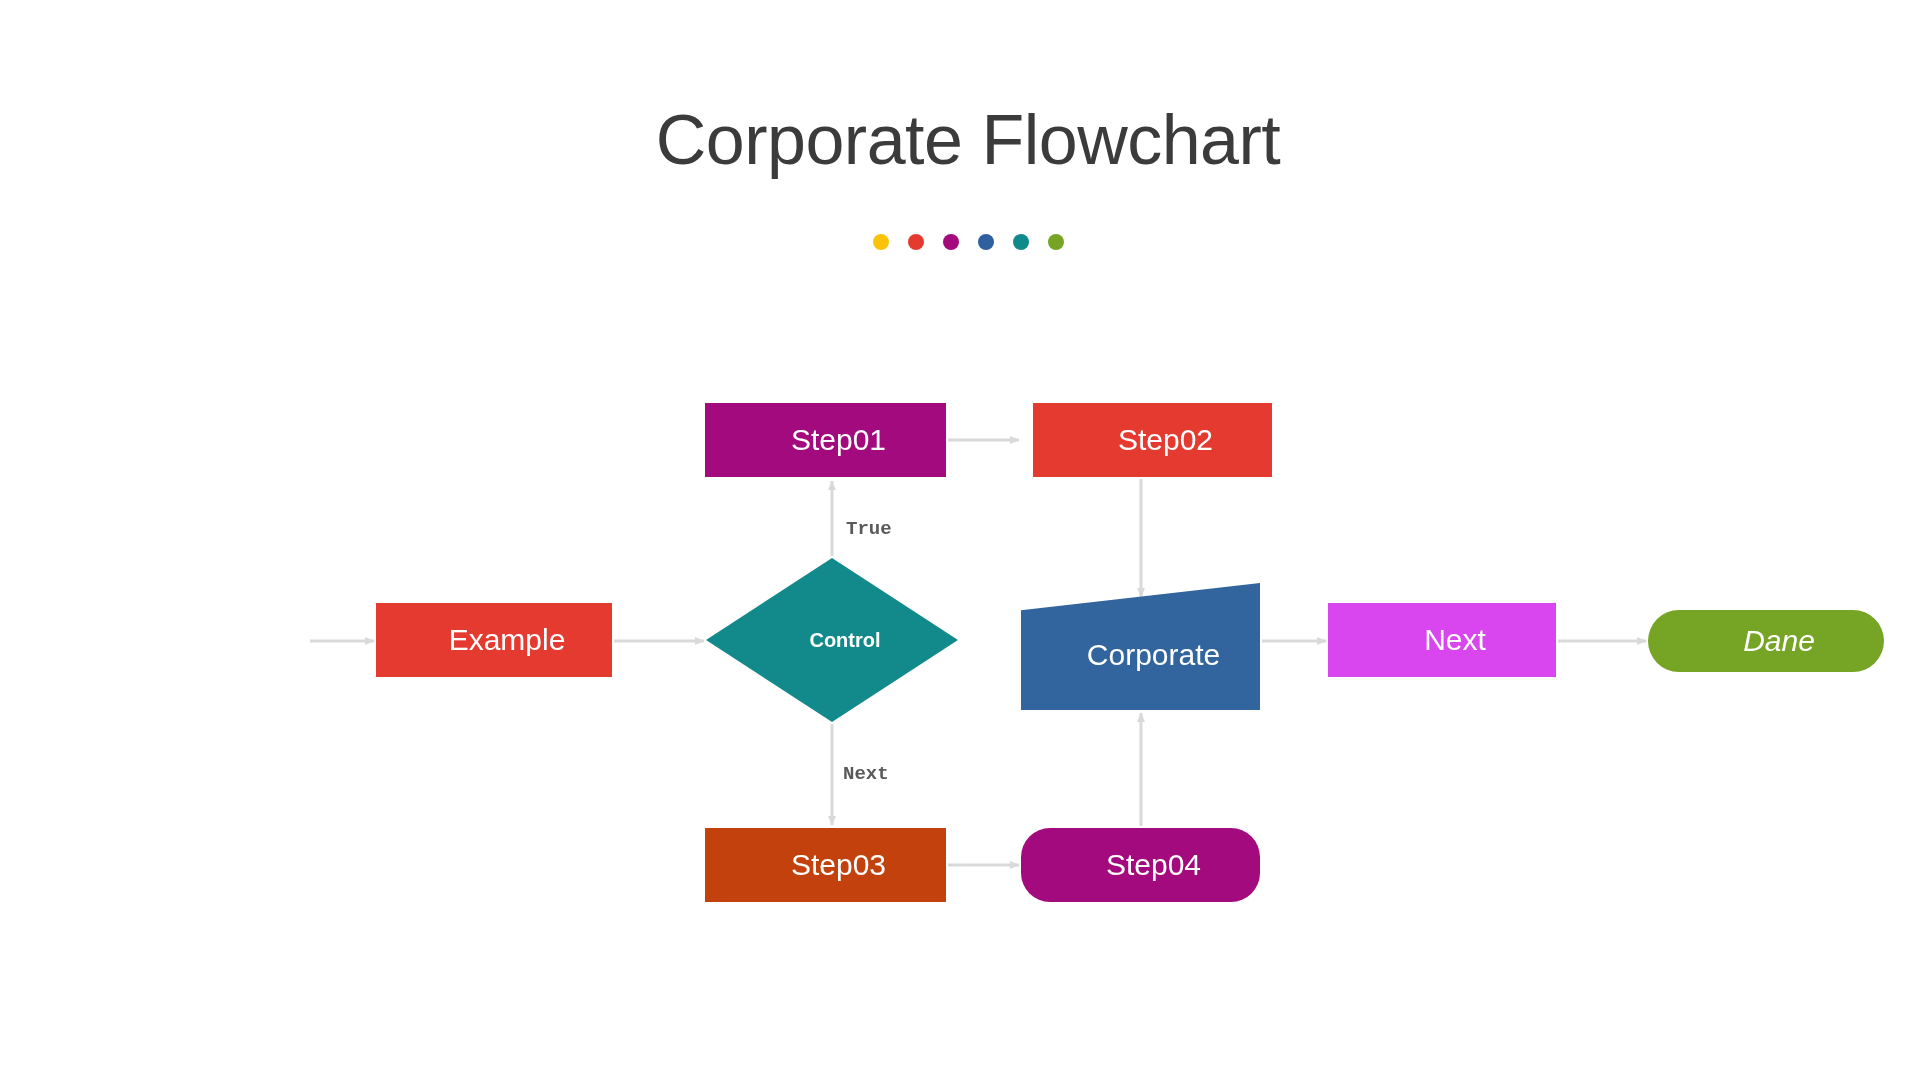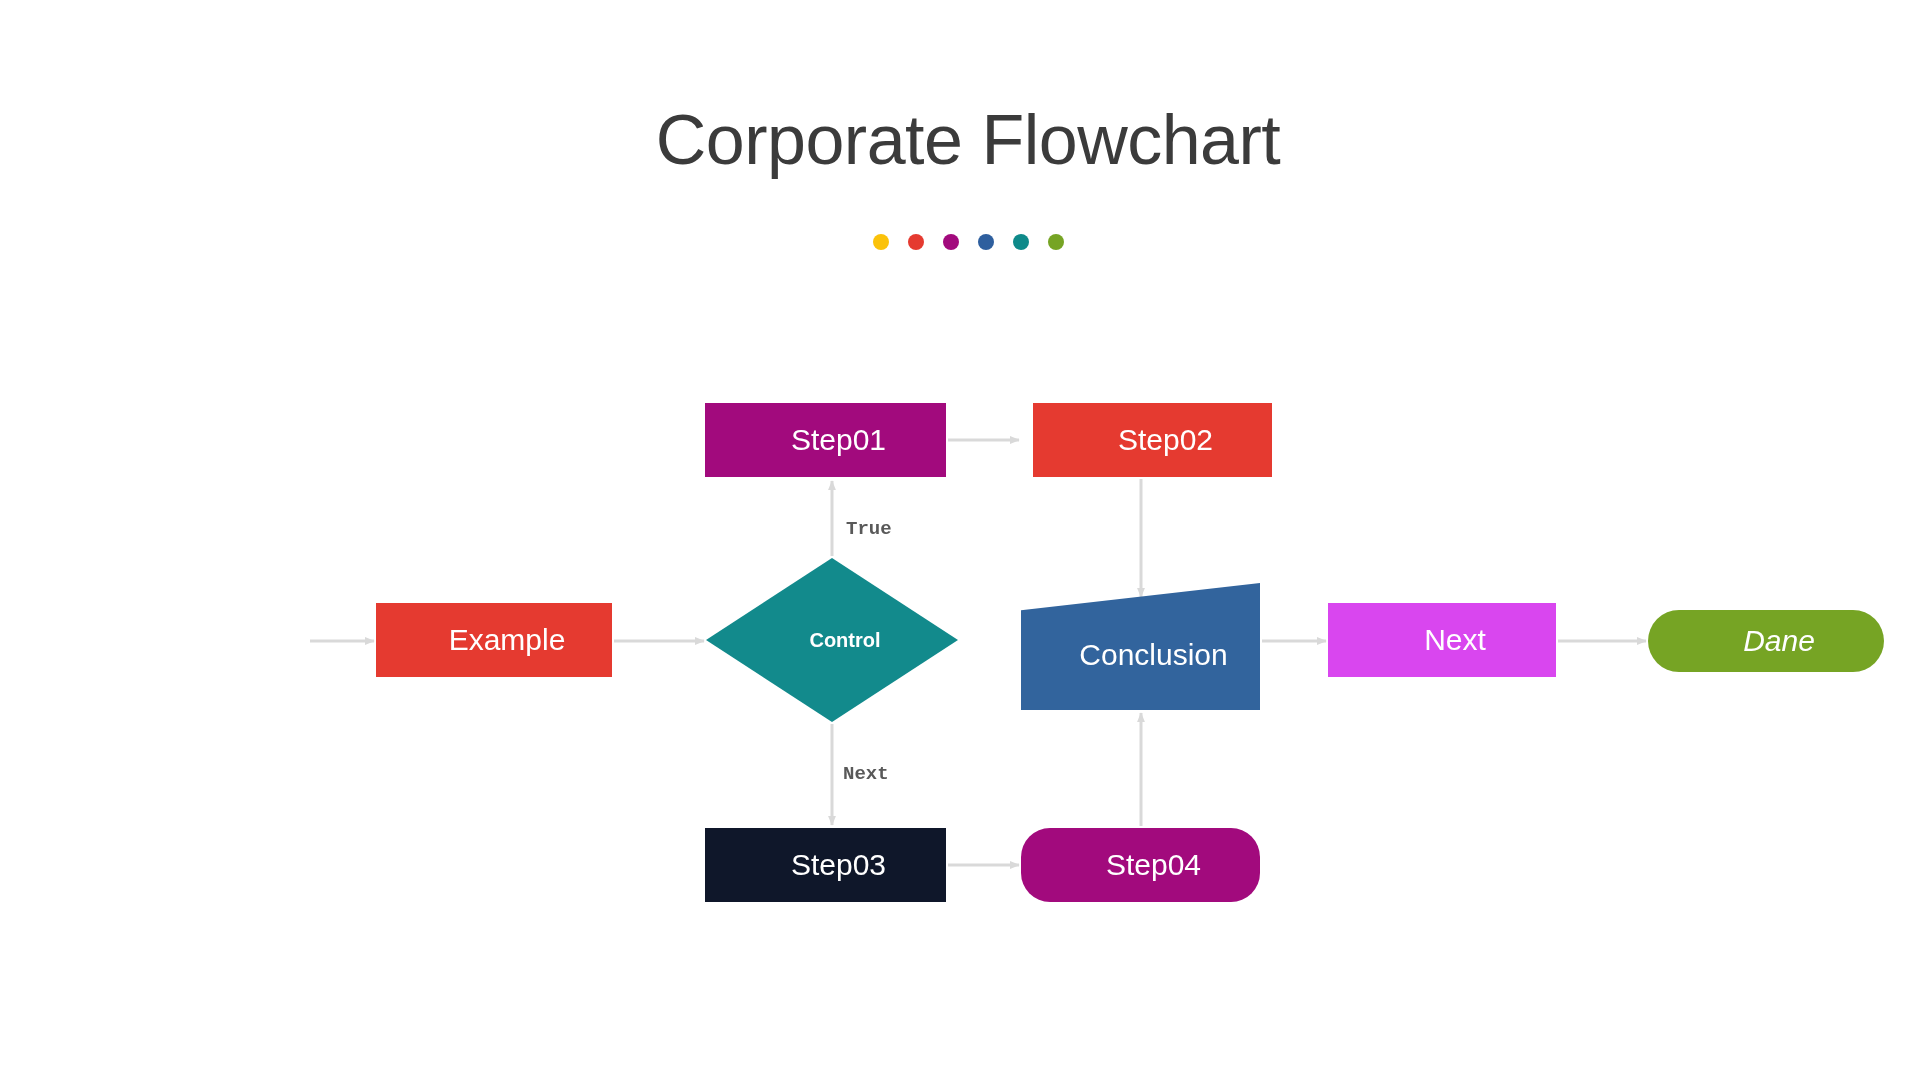--- a/index.html
+++ b/index.html
@@ -191,40 +191,40 @@
       <span class="node-label">Example</span>
     </div>
 
     <div class="node shape-diamond" style="left: 698px; top: 558px; width: 252px; height: 164px;">
       <span class="diamond-body" style="background: rgb(18, 138, 140);"></span>
       <span class="node-label">Control</span>
     </div>
 
     <div class="node shape-quad" style="left: 1013px; top: 583px; width: 239px; height: 127px;">
       <span class="quad-body" style="background: rgb(50, 100, 157);"></span>
-      <span class="node-label">Conclusion</span>
+      <span class="node-label">Corporate</span>
     </div>
 
     <div class="node shape-rect" style="left: 1320px; top: 603px; width: 228px; height: 74px; background: #d946ef;">
       <span class="node-label">Next</span>
     </div>
 
     <div class="node shape-pill" style="left: 1640px; top: 610px; width: 236px; height: 62px; background: rgb(118, 164, 36); font-style: italic;">
       <span class="node-label">Dane</span>
     </div>
 
     <div class="node shape-rect" style="left: 697px; top: 403px; width: 241px; height: 74px; background: rgb(162, 10, 125);">
       <span class="node-label">Step01</span>
     </div>
 
     <div class="node shape-rect" style="left: 1013px; top: 403px; width: 239px; height: 74px; background: rgb(229, 58, 48); margin-left: 12px;">
       <span class="node-label">Step02</span>
     </div>
 
-    <div class="node shape-rect" style="left: 697px; top: 828px; width: 241px; height: 74px; background: #0f172a;">
+    <div class="node shape-rect" style="left: 697px; top: 828px; width: 241px; height: 74px; background: #c2410c;">
       <span class="node-label">Step03</span>
     </div>
 
     <div class="node shape-rect" style="left: 1013px; top: 828px; width: 239px; height: 74px; background: rgb(162, 10, 125); border-radius: 29px;">
       <span class="node-label">Step04</span>
     </div>
 
     <div class="edge-label" style="left: 838px; top: 518px;">True</div>
     <div class="edge-label" style="left: 835px; top: 763px;">Next</div>
   </div>

